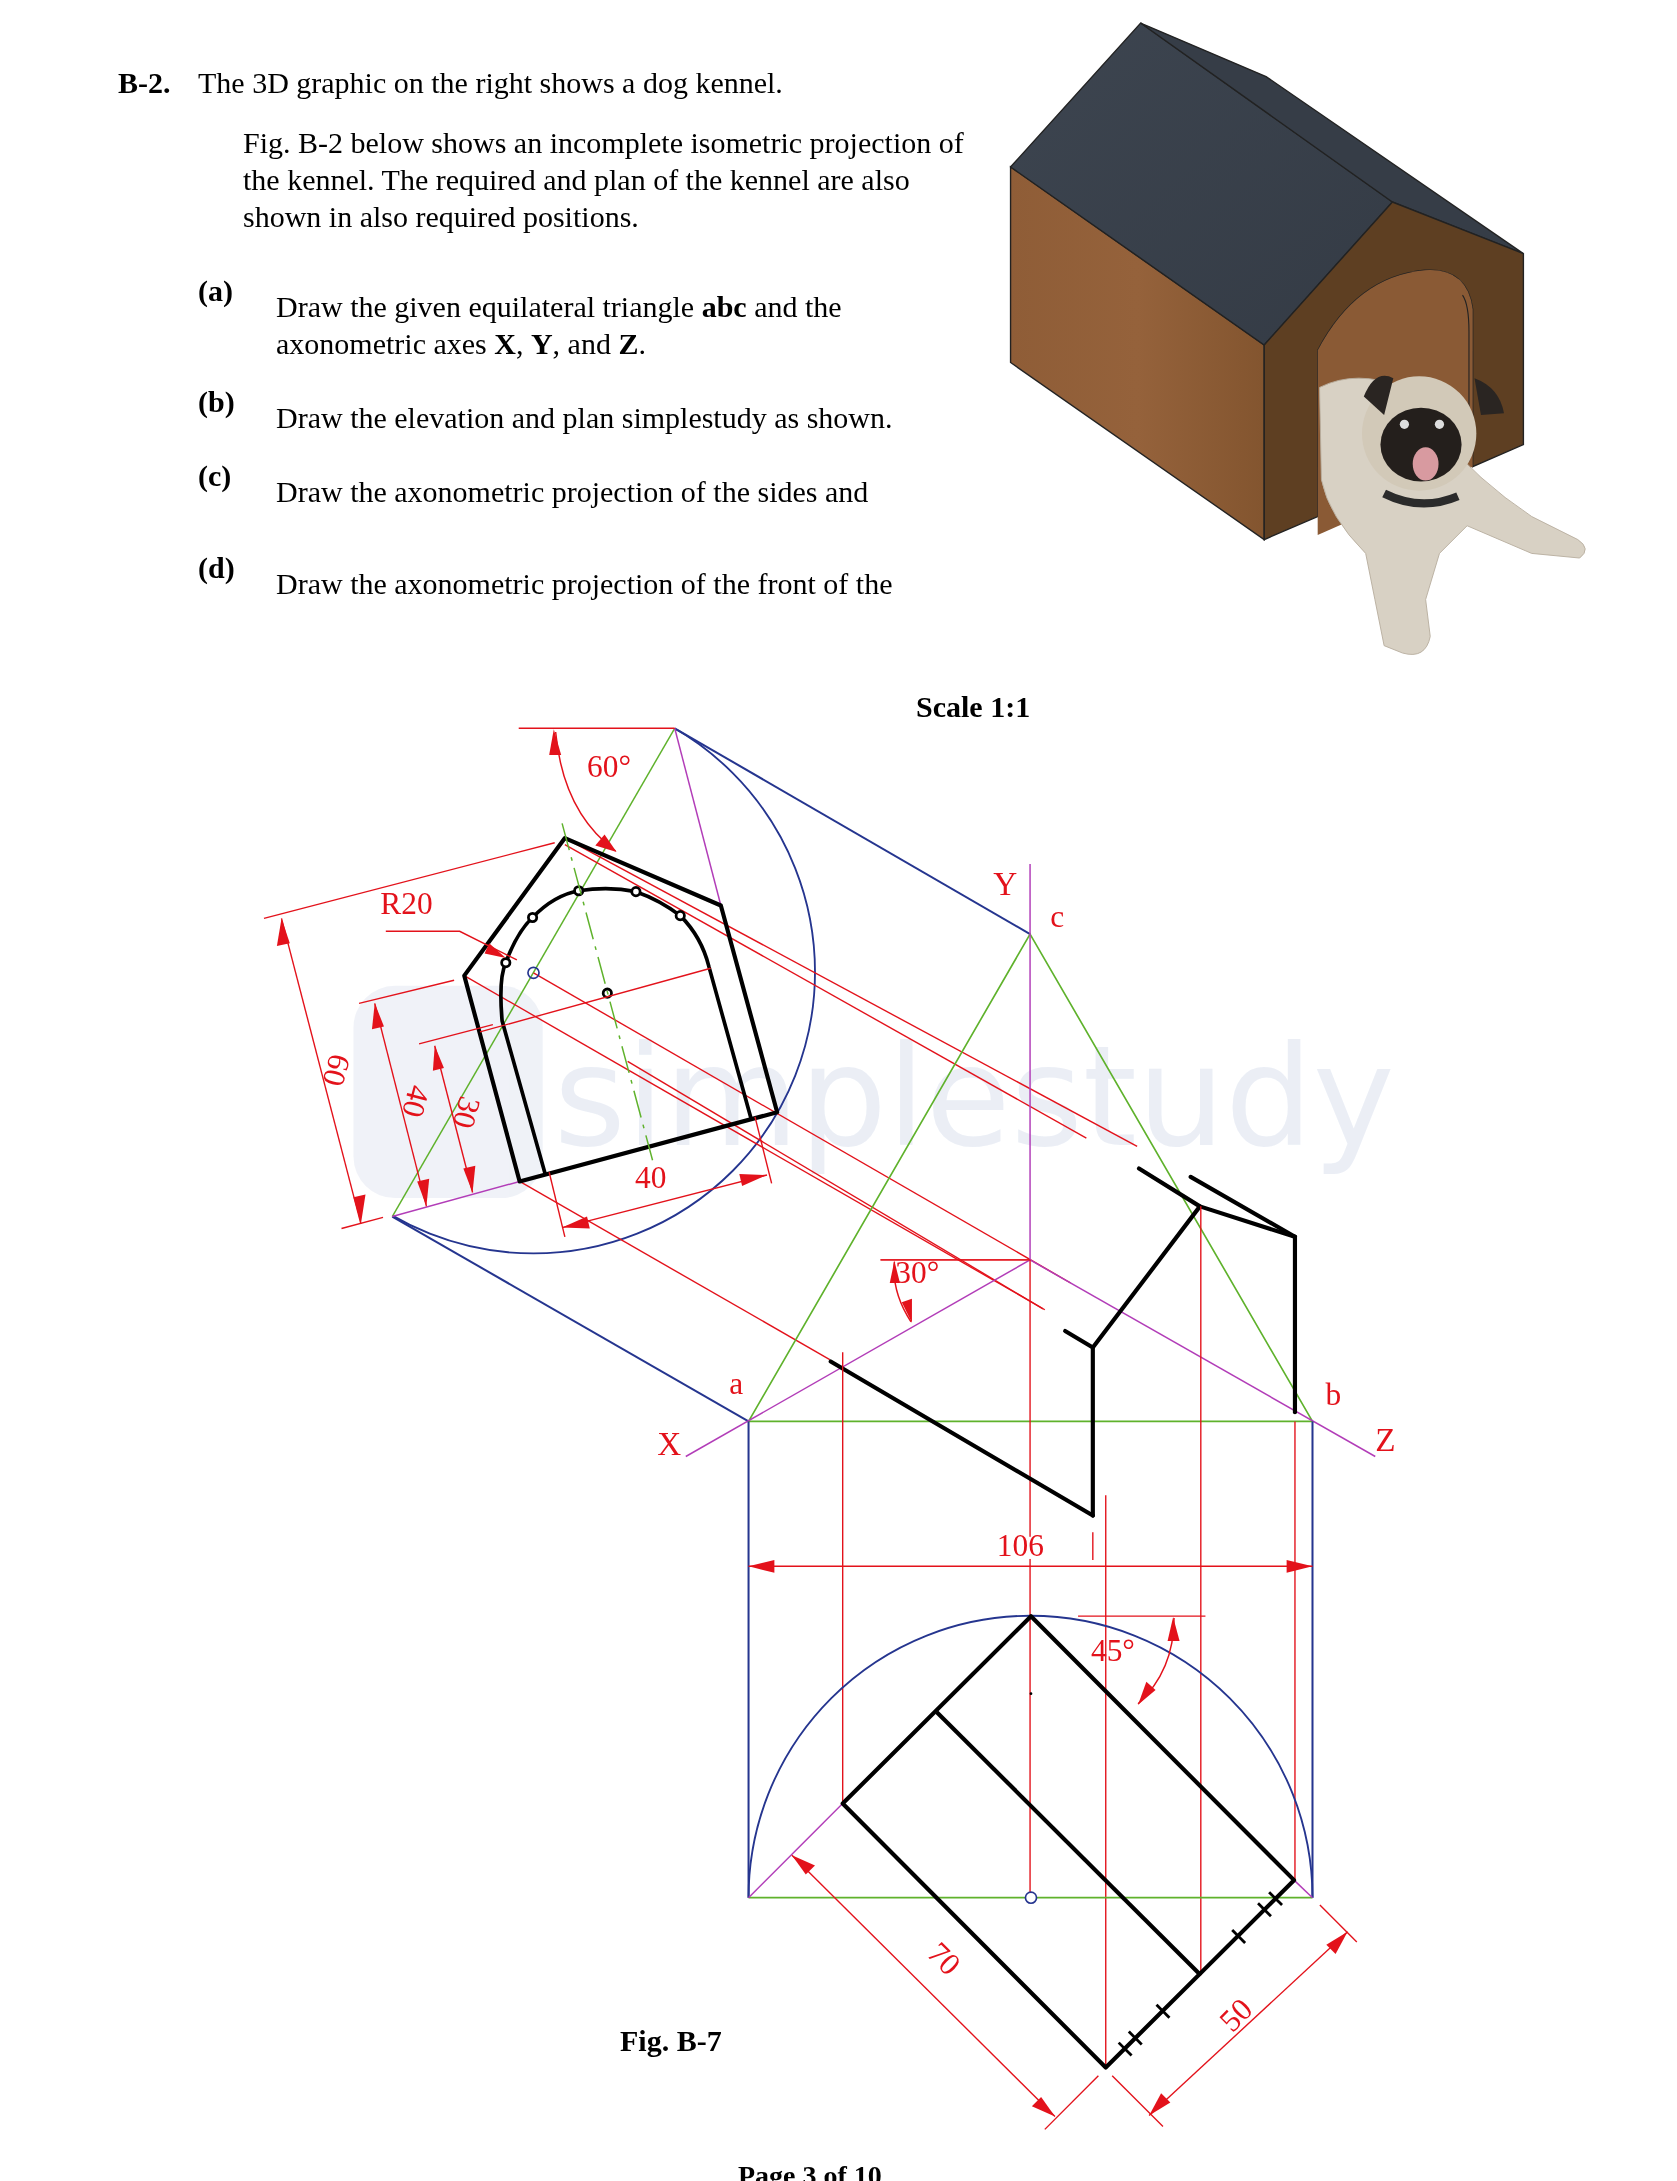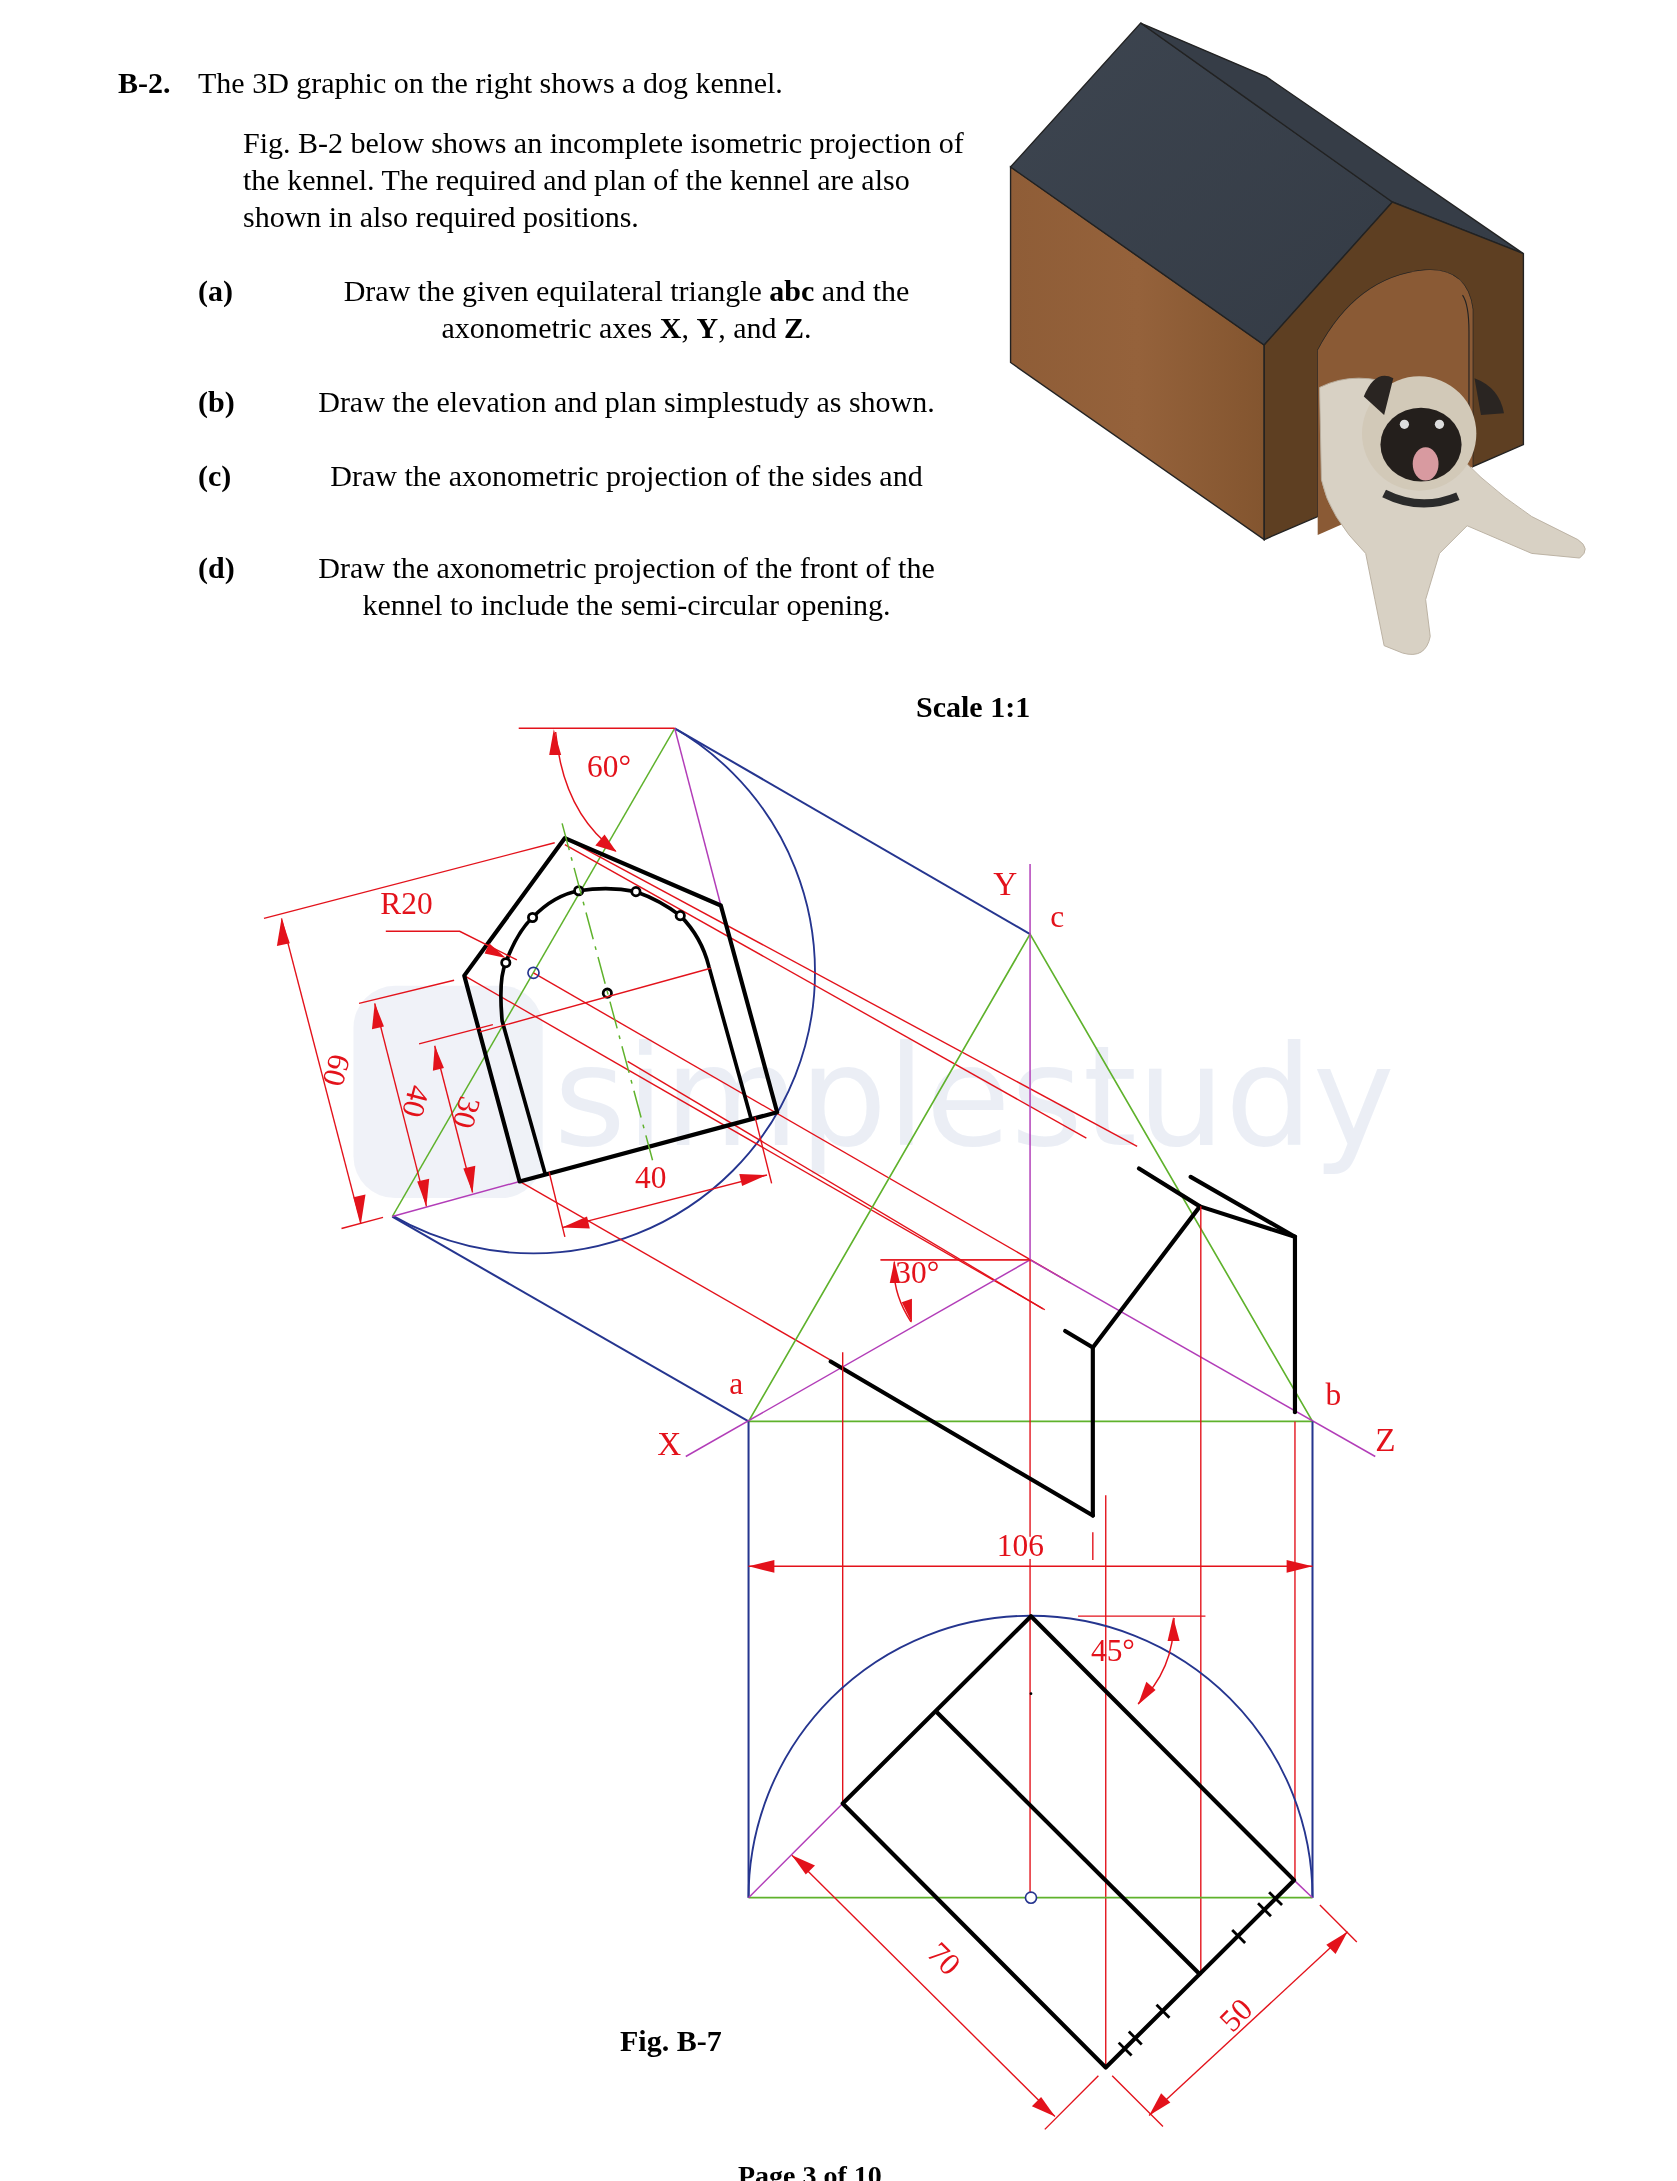--- a/index.html
+++ b/index.html
@@ -4,21 +4,21 @@
 <style>
   html, body { margin:0; padding:0; background:#ffffff; }
   body { width:1678px; height:2182px; position:relative; overflow:hidden;
          font-family:"Liberation Serif", "DejaVu Serif", serif; color:#000; }
   .abs { position:absolute; }
   .q-num { left:118px; top:66px; font-size:30px; font-weight:bold; }
   .q-text { left:198px; top:66px; font-size:30px; }
   .para { left:198px; top:124px; width:784px; font-size:30px; line-height:37px;margin-left:45px; }
   .item { position:absolute; left:198px; font-size:30px; line-height:37px; width:784px; }
   .item .lab { position:absolute; left:0; top:0; font-weight:bold; }
-  .item .txt { position:absolute; left:78px; top:0; width:701px;text-align:center; }
+  .item .txt { position:absolute; left:78px; top:16px; width:701px; }
   .scale { left:916px; top:690px; font-size:30px; font-weight:bold; }
   .figcap { left:620px; top:2024px; font-size:30px; font-weight:bold; }
   .footer { left:738px; top:2160px; font-size:28px; font-weight:bold; }
   svg.fig { position:absolute; left:0; top:0; }
   .lbl { font-family:"Liberation Serif", "DejaVu Serif", serif; fill:#e3121b; }
   .wm { font-family:"DejaVu Sans", sans-serif; fill:#e9edf5; }
 </style>
 </head>
 <body>
 
@@ -46,21 +46,20 @@
 <div class="item" style="top:457px;">
   <span class="lab">(c)</span>
   <div class="txt">
     <div>Draw the axonometric projection of the sides and</div>
   </div>
 </div>
 <div class="item" style="top:549px;">
   <span class="lab">(d)</span>
   <div class="txt">
     <div>Draw the axonometric projection of the front of the</div>
-    <div>kennel to include the semi-circular opening.</div>
   </div>
 </div>
 
 <div class="abs scale">Scale 1:1</div>
 
 <svg class="fig" width="1678" height="701" viewBox="0 0 1818 760">
   <defs>
     <linearGradient id="wood" x1="0" x2="1" y1="0" y2="0">
       <stop offset="0" stop-color="#8f5d37"></stop>
         <stop offset="0.5" stop-color="#95623b"></stop>

